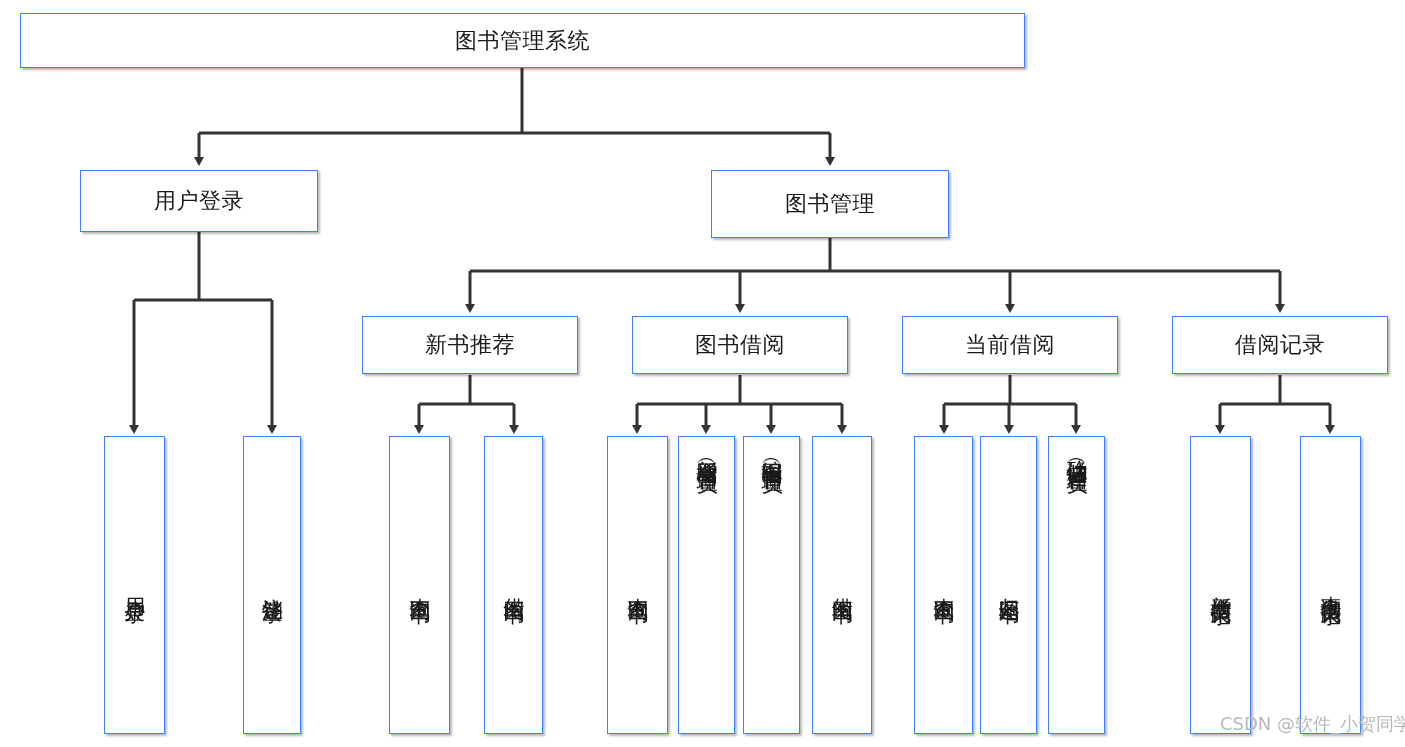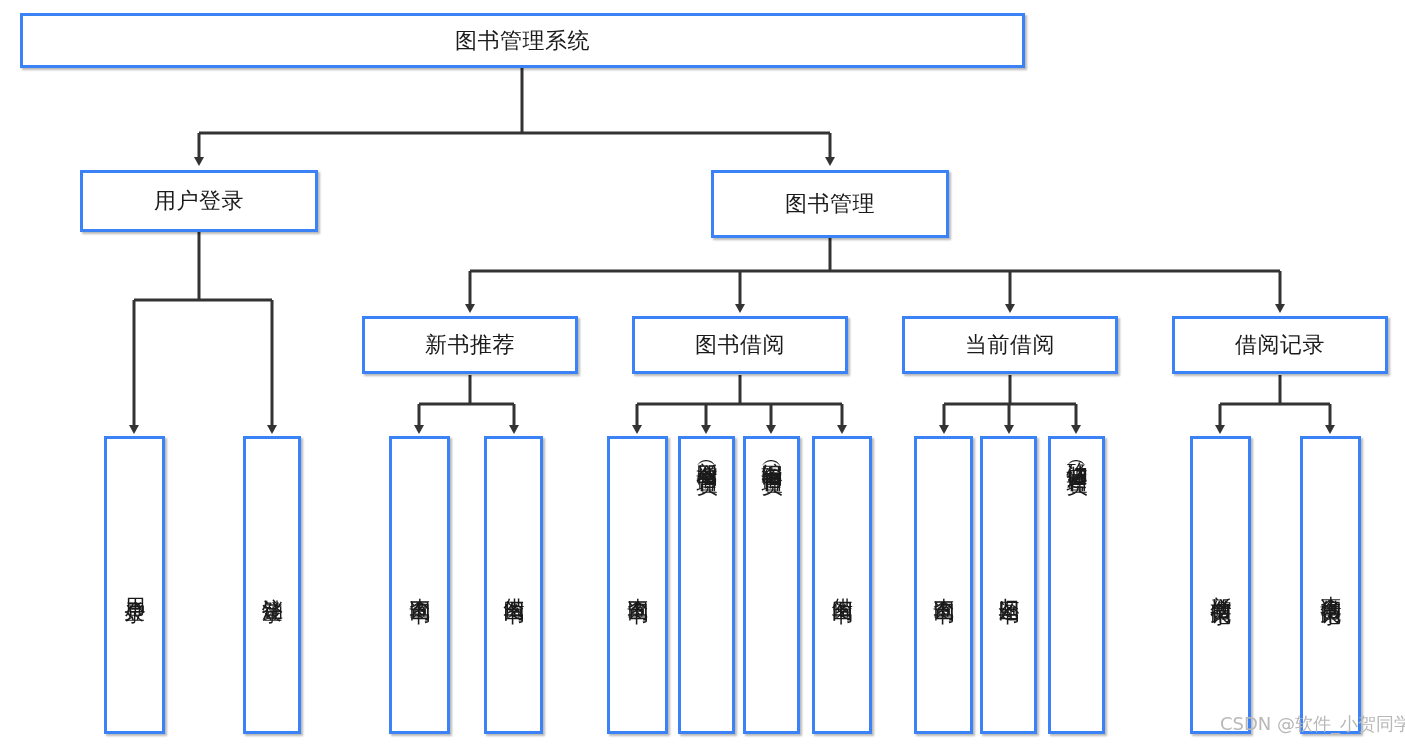--- a/index.html
+++ b/index.html
@@ -22,21 +22,21 @@
     position: absolute;
     left: 0;
     top: 0;
     width: 1405px;
     height: 747px;
   }
   .node {
     position: absolute;
     box-sizing: border-box;
     background: #ffffff;
-    border: 3px solid #3b82f6;
+    border: 1px solid #3b82f6;
     box-shadow: 2px 2px 2px rgba(0,0,0,0.28);
     display: flex;
     align-items: center;
     justify-content: center;
     color: #1a1a1a;
     z-index: 3;
   }
   .node-label {
     font-size: 22px;
     line-height: 1.18;

